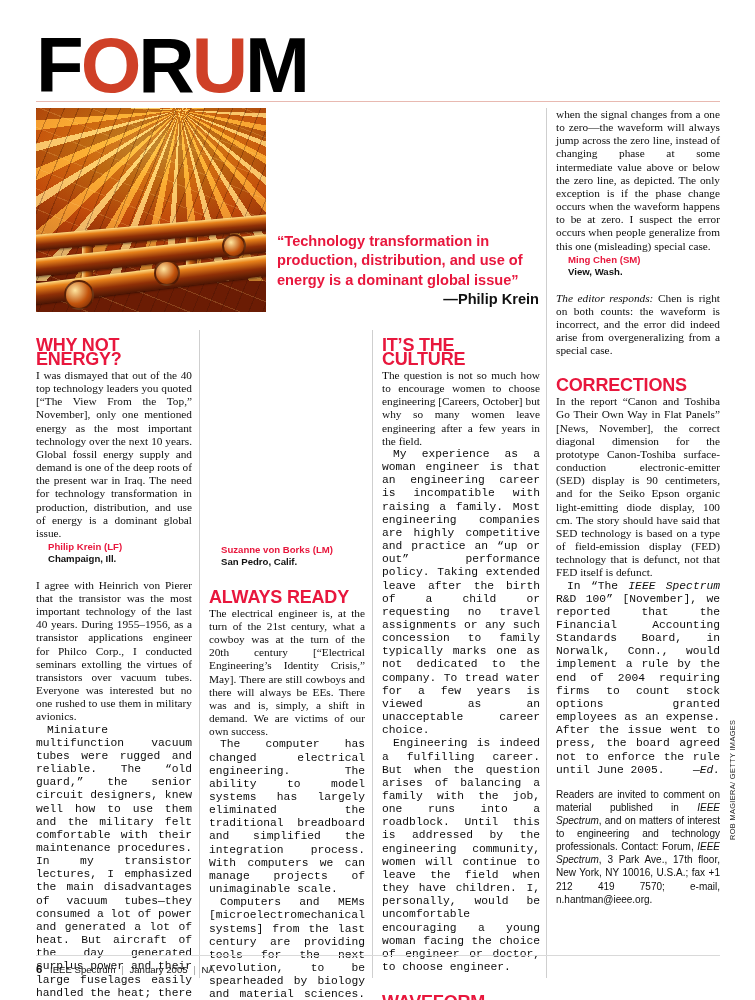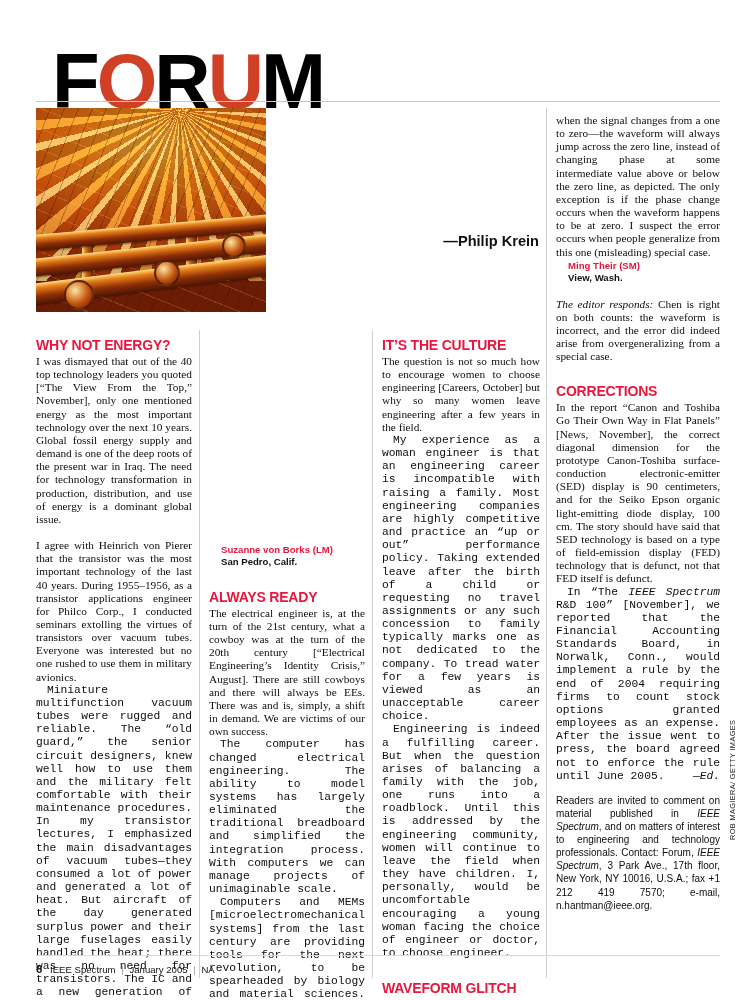--- a/index.html
+++ b/index.html
@@ -27,21 +27,21 @@
     top: 26px;
     width: 684px;
     height: 78px;
   }
   .forum-title {
     font-family: "Liberation Sans", sans-serif;
     font-weight: bold;
     font-size: 78px;
     line-height: 78px;
     letter-spacing: -3px;
-    margin: 16px;
+    margin: 0;
     white-space: nowrap;
   }
   .ltr-dark { color: #000000; }
   .ltr-red  { color: #cf4027; }
 
   .rule-top {
     position: absolute;
     left: 36px;
     top: 101px;
     width: 684px;
@@ -162,26 +162,26 @@
     width: 156px;
     font-size: 11.3px;
     line-height: 13.15px;
     text-align: justify;
     text-justify: inter-word;
     hyphens: manual;
   }
   .col.c1 { left: 36px;  top: 338px; height: 612px; }
   .col.c2 { left: 209px; top: 338px; height: 612px; }
   .col.c3 { left: 382px; top: 338px; height: 612px; width: 158px; }
-  .col.c4 { left: 556px; top: 114px; height: 842px; width: 164px; }
+  .col.c4 { left: 556px; top: 108px; height: 842px; width: 164px; }
 
   .sec-head {
     font-family: "Liberation Sans", sans-serif;
     font-weight: bold;
-    font-size: 14px;
+    font-size: 18px;
     line-height: 14px;
     color: #e8173d;
     letter-spacing: -0.2px;
     margin: 0 0 3px 0;
     text-align: left;
   }
   .sec-head.spaced { margin-top: 21px; }
 
   p.body {
     margin: 0;
@@ -280,63 +280,68 @@
       <div class="pipe p3"></div>
       <div class="pipe p2"></div>
       <div class="pipe p1"></div>
       <div class="valve v3"></div>
       <div class="valve v2"></div>
       <div class="valve v1"></div>
     </div>
   </div>
 
   <div class="pullquote">
+    <span>“Technology transformation in production, distribution, and use of energy is a dominant global issue”</span>
     <span class="attrib">—Philip Krein</span>
   </div>
 
   <div class="vrule r1"></div>
   <div class="vrule r2"></div>
   <div class="vrule r3"></div>
 
   <div class="col c1">
     <div class="sec-head">WHY NOT ENERGY?</div>
     <p class="body">I was dismayed that out of the 40 top technology leaders you quoted [“The View From the Top,” November], only one mentioned energy as the most important technology over the next 10 years. Global fossil energy supply and demand is one of the deep roots of the present war in Iraq. The need for technology transformation in production, distribution, and use of energy is a dominant global issue.</p>
+    <div class="sig">
+      <span class="name">Philip Krein (LF)</span>
+      <span class="place">Champaign, Ill.</span>
+    </div>
     <div class="gap-md"></div>
     <p class="body noindent">I agree with Heinrich von Pierer that the transistor was the most important technology of the last 40 years. During 1955–1956, as a transistor applications engineer for Philco Corp., I conducted seminars extolling the virtues of transistors over vacuum tubes. Everyone was interested but no one rushed to use them in military avionics.</p>
     <p class="body">Miniature multifunction vacuum tubes were rugged and reliable. The “old guard,” the senior circuit designers, knew well how to use them and the military felt comfortable with their maintenance procedures. In my transistor lectures, I emphasized the main disadvantages of vacuum tubes—they consumed a lot of power and generated a lot of heat. But aircraft of the day generated surplus power and their large fuselages easily handled the heat; there was no need for transistors. The IC and a new generation of circuit designers made possible mass production of reliable microminiaturized circuitry. I like to believe that I helped a bit.</p>
   </div>
 
   <div class="col c2">
     <div class="sig tight" style="margin-top:206px;">
       <span class="name">Suzanne von Borks (LM)</span>
       <span class="place">San Pedro, Calif.</span>
     </div>
     <div class="sec-head spaced">ALWAYS READY</div>
-    <p class="body">The electrical engineer is, at the turn of the 21st century, what a cowboy was at the turn of the 20th century [“Electrical Engineering’s Identity Crisis,” August]. There are still cowboys and there will always be EEs. There was and is, simply, a shift in demand. We are victims of our own success.</p>
+    <p class="body">The electrical engineer is, at the turn of the 21st century, what a cowboy was at the turn of the 20th century [“Electrical Engineering’s Identity Crisis,” May]. There are still cowboys and there will always be EEs. There was and is, simply, a shift in demand. We are victims of our own success.</p>
     <p class="body">The computer has changed electrical engineering. The ability to model systems has largely eliminated the traditional breadboard and simplified the integration process. With computers we can manage projects of unimaginable scale.</p>
     <p class="body">Computers and MEMs [microelectromechanical systems] from the last century are providing tools for the next revolution, to be spearheaded by biology and material sciences. Medicine and materials will be to the 21st century what electrical engineering was to the 20th century.</p>
     <div class="sig">
       <span class="name">Jay Heeren (A)</span>
       <span class="place">Scottsdale, Ariz.</span>
     </div>
   </div>
 
   <div class="col c3">
     <div class="sec-head">IT’S THE CULTURE</div>
     <p class="body">The question is not so much how to encourage women to choose engineering [Careers, October] but why so many women leave engineering after a few years in the field.</p>
     <p class="body">My experience as a woman engineer is that an engineering career is incompatible with raising a family. Most engineering companies are highly competitive and practice an “up or out” performance policy. Taking extended leave after the birth of a child or requesting no travel assignments or any such concession to family typically marks one as not dedicated to the company. To tread water for a few years is viewed as an unacceptable career choice.</p>
     <p class="body">Engineering is indeed a fulfilling career. But when the question arises of balancing a family with the job, one runs into a roadblock. Until this is addressed by the engineering community, women will continue to leave the field when they have children. I, personally, would be uncomfortable encouraging a young woman facing the choice of engineer or doctor, to choose engineer.</p>
     <div class="sec-head spaced">WAVEFORM GLITCH</div>
     <p class="body">The illustration of binary phase-shift keying waveforms is incorrect [“Titan Calling,” October]. At a phase transition—such as</p>
   </div>
 
   <div class="col c4">
     <p class="body noindent">when the signal changes from a one to zero—the waveform will always jump across the zero line, instead of changing phase at some intermediate value above or below the zero line, as depicted. The only exception is if the phase change occurs when the waveform happens to be at zero. I suspect the error occurs when people generalize from this one (misleading) special case.</p>
     <div class="sig">
-      <span class="name">Ming Their (SM)</span>
+      <span class="name">Ming Chen (SM)</span>
       <span class="place">View, Wash.</span>
     </div>
     <div class="gap-md"></div>
     <p class="body noindent"><span class="ital">The editor responds:</span><span> Chen is right on both counts: the waveform is incorrect, and the error did indeed arise from overgeneralizing from a special case.</span></p>
     <div class="sec-head spaced">CORRECTIONS</div>
     <p class="body noindent">In the report “Canon and Toshiba Go Their Own Way in Flat Panels” [News, November], the correct diagonal dimension for the prototype Canon-Toshiba surface-conduction electronic-emitter (SED) display is 90 centimeters, and for the Seiko Epson organic light-emitting diode display, 100 cm. The story should have said that SED technology is based on a type of field-emission display (FED) technology that is defunct, not that FED itself is defunct.</p>
     <p class="body"><span>In “The </span><span class="ital">IEEE Spectrum</span><span> R&amp;D 100” [November], we reported that the Financial Accounting Standards Board, in Norwalk, Conn., would implement a rule by the end of 2004 requiring firms to count stock options granted employees as an expense. After the issue went to press, the board agreed not to enforce the rule until June 2005.</span><span style="float:right;" class="ital">—Ed.</span></p>
     <p class="readers"><span>Readers are invited to comment on material published in </span><span class="ital">IEEE Spectrum</span><span>, and on matters of interest to engineering and technology professionals. Contact: Forum, </span><span class="ital">IEEE Spectrum</span><span>, 3 Park Ave., 17th floor, New York, NY 10016, U.S.A.; fax +1 212 419 7570; e-mail, n.hantman@ieee.org.</span></p>
   </div>
 

